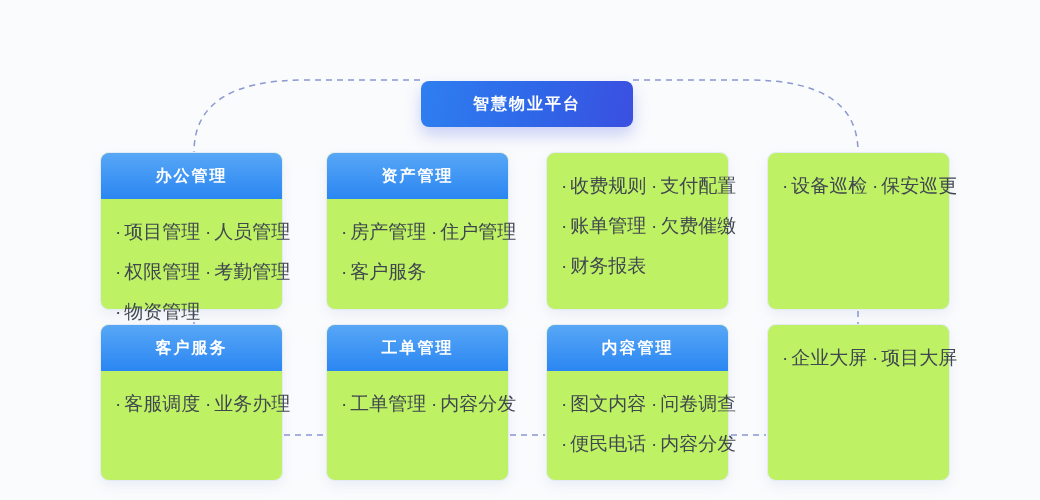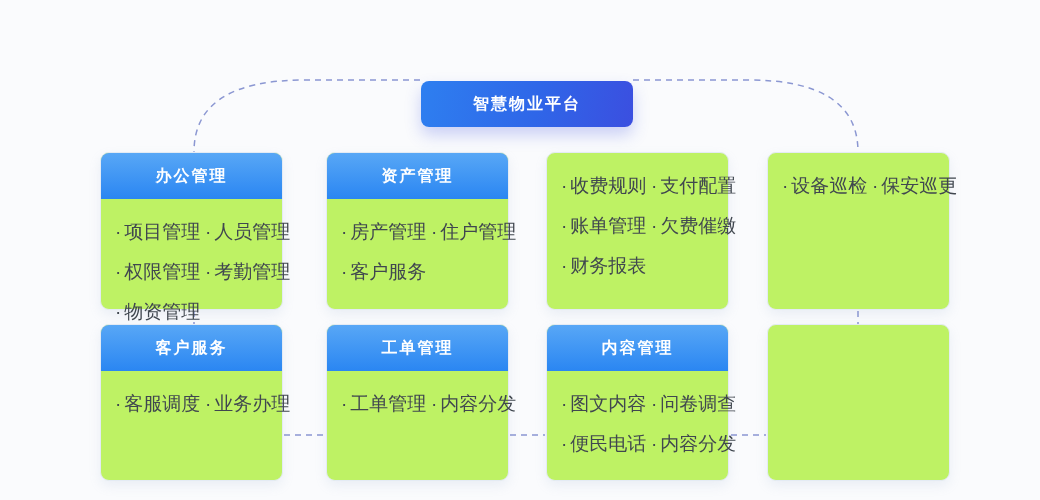--- a/index.html
+++ b/index.html
@@ -133,13 +133,17 @@
   </div>
   <div class="items">
       <span class="item">图文内容</span>
       <span class="item">问卷调查</span>
       <span class="item">便民电话</span>
       <span class="item">内容分发</span>
     </div>
 </div>
 
 <div class="card r2 c4">
+  <div class="items">
+      <span class="item">企业大屏</span>
+      <span class="item">项目大屏</span>
+    </div>
 </div>
 
 </body></html>

